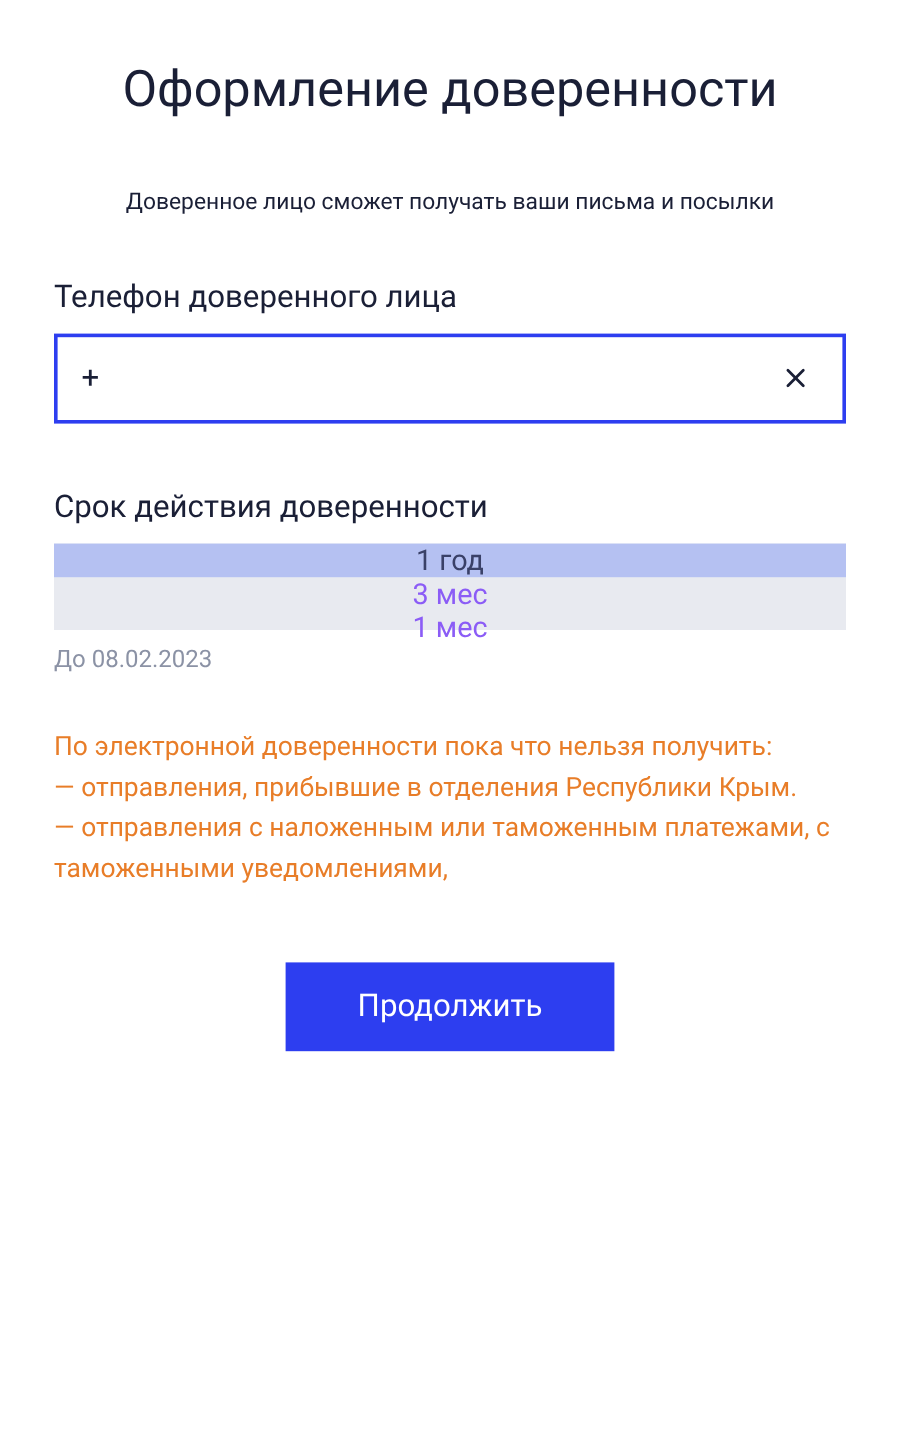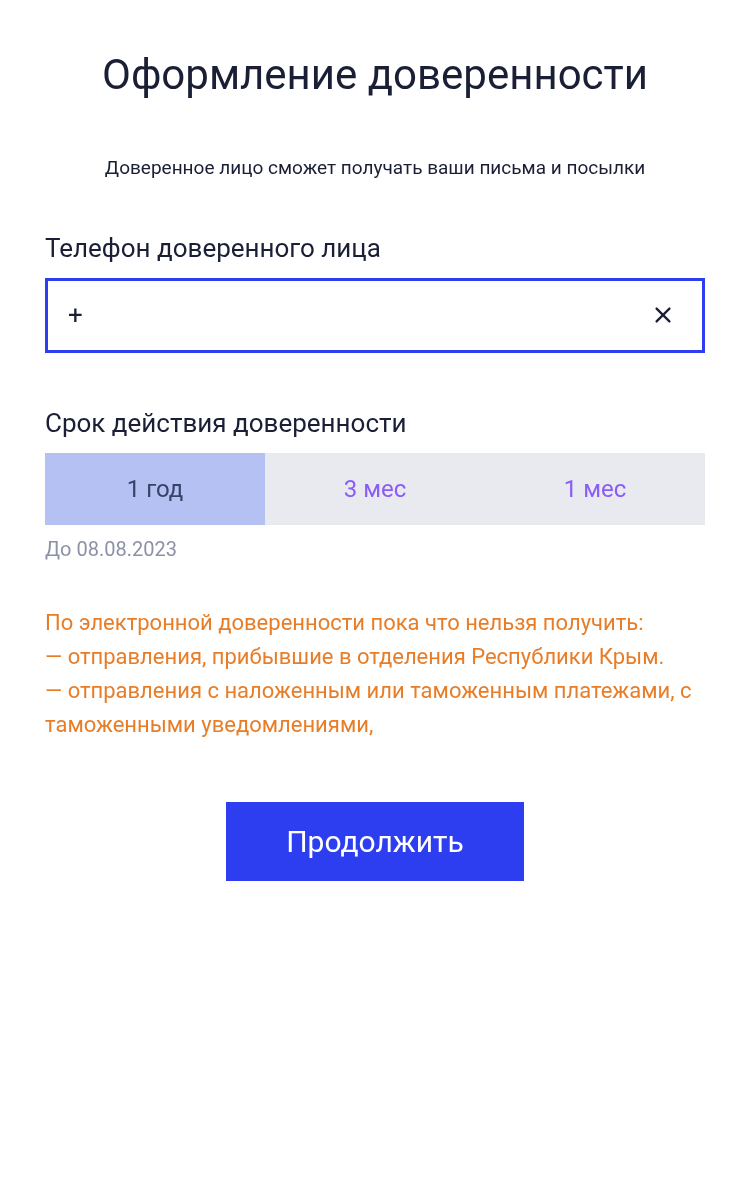--- a/index.html
+++ b/index.html
@@ -63,20 +63,21 @@
     }
     .clear-btn svg {
       width: 22px;
       height: 22px;
     }
     .segment-wrapper {
       display: flex;
       background: #e8eaf0;
       height: 72px;
       margin-bottom: 12px;
+      flex-direction: column;
     }
     .segment {
       flex: 1;
       display: flex;
       align-items: center;
       justify-content: center;
       font-size: 24px;
       color: #8b5cf6;
       cursor: pointer;
       background: none;
@@ -100,21 +101,21 @@
     }
     .warning-line {
       display: block;
     }
     .continue-btn {
       display: block;
       margin: 0 auto;
       background: #2d3ef0;
       color: #ffffff;
       border: none;
-      font-size: 30px;
+      font-size: 26px;
       padding: 22px 60px;
       cursor: pointer;
       font-family: inherit;
     }
   </style>
 </head>
 <body>
 
 <h1 class="page-title">Оформление доверенности</h1>
 
@@ -133,21 +134,21 @@
 </div>
 
 <div class="field-label">Срок действия доверенности</div>
 
 <div class="segment-wrapper">
   <button class="segment active">1 год</button>
   <button class="segment">3 мес</button>
   <button class="segment">1 мес</button>
 </div>
 
-<div class="valid-until">До 08.08.2023</div>
+<div class="valid-until">До 08.02.2023</div>
 
 <div class="warning">
   <span class="warning-line">По электронной доверенности пока что нельзя получить:</span>
   <span class="warning-line">— отправления, прибывшие в отделения Республики Крым.</span>
   <span class="warning-line">— отправления с наложенным или таможенным платежами, с таможенными уведомлениями,</span>
 </div>
 
 <button class="continue-btn">Продолжить</button>
 
 </body></html>

